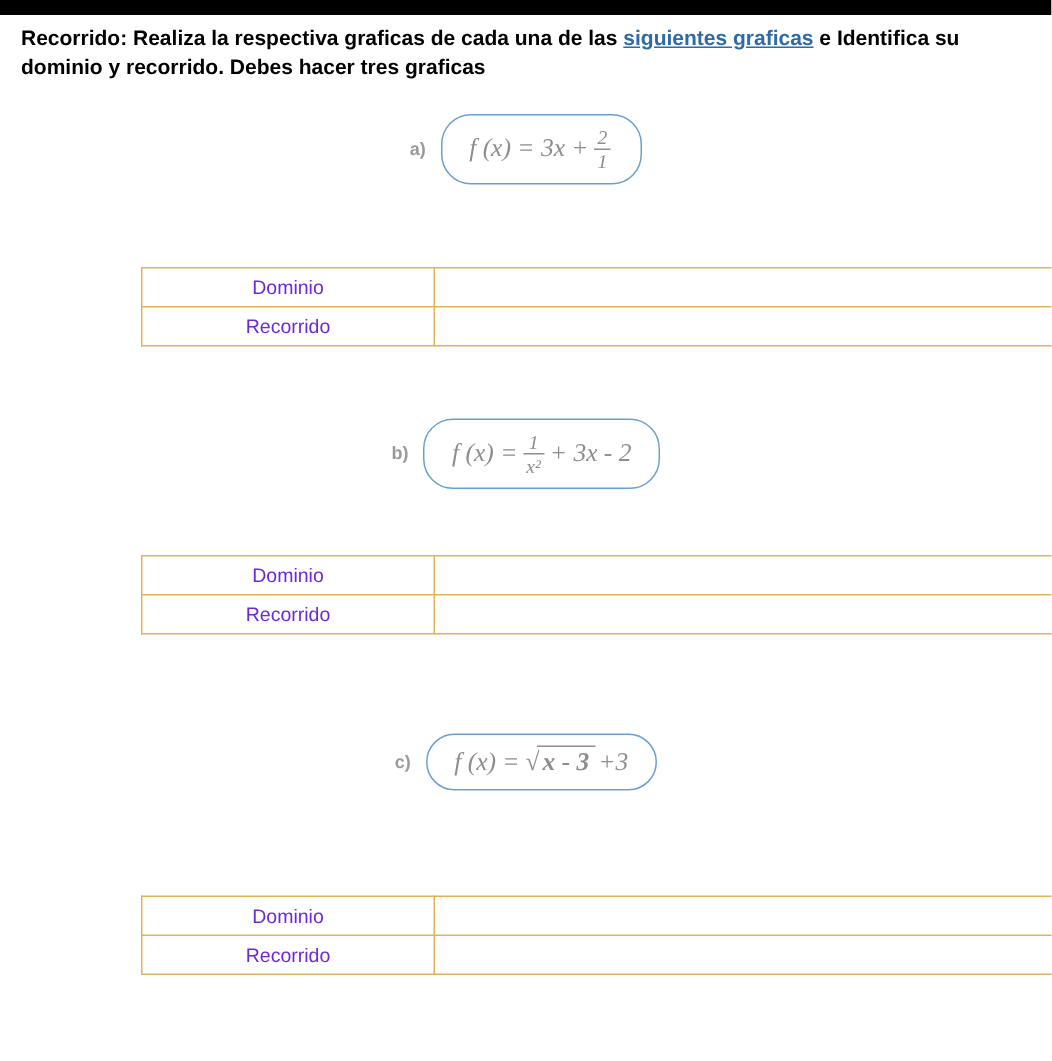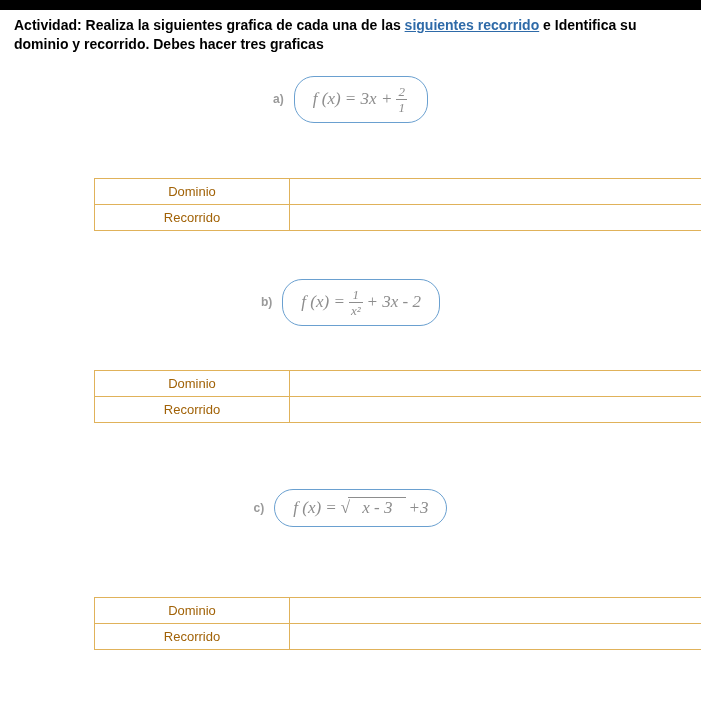--- a/index.html
+++ b/index.html
@@ -69,39 +69,40 @@
   }
   .frac .num { padding: 0 2px 1px 2px; }
   .frac .den { border-top: 1px solid #8d8d8d; padding: 1px 2px 0 2px; }
   .sqrt {
     position: relative;
     display: inline-block;
     padding-left: 2px;
   }
   .sqrt .radicand {
     border-top: 1px solid #8d8d8d;
-    padding: 0 14px;
+    padding: 0 4px;
+    font-weight: bold;
   }
   .sqrt::before {
     content: "√";
     font-style: normal;
     margin-right: -2px;
   }
   .table {
     width: 620px;
     margin-left: 80px;
     border-collapse: collapse;
   }
   .table .left-cell {
     width: 195px;
     border: 1px solid #e0b25a;
     border-right: 1px solid #e0b25a;
     text-align: center;
     font-size: 13px;
-    color: #a16207;
+    color: #6d28d9;
     padding: 5px 0;
     background: #fff;
   }
   .table .left-cell.top {
     border-top-left-radius: 8px;
   }
   .table .right-cell {
     border-top: 1px solid #e0b25a;
     border-bottom: 1px solid #e0b25a;
     border-right: none;
@@ -118,21 +119,21 @@
   .sec-b .formula-row { margin-bottom: 44px; }
 </style>
 </head>
 <body>
 
 <div class="topbar"></div>
 
 <div class="content">
 
   <p class="activity-title">
-    <span class="bold">Actividad:</span><span class="bold">  Realiza la siguientes grafica de cada una de las </span><a href="#" class="link">siguientes  recorrido</a><span class="bold">  e Identifica su dominio y recorrido. Debes hacer tres graficas</span>
+    <span class="bold">Recorrido:</span><span class="bold">  Realiza la respectiva graficas de cada una de las </span><a href="#" class="link">siguientes  graficas</a><span class="bold">  e Identifica su dominio y recorrido. Debes hacer tres graficas</span>
   </p>
 
   <div class="section sec-a">
     <div class="formula-row">
       <span class="formula-label">a)</span>
       <div class="formula-box">
         <span class="fn">f (x) = 3x + </span>
         <span class="frac">
           <span class="num">2</span>
           <span class="den">1</span>

